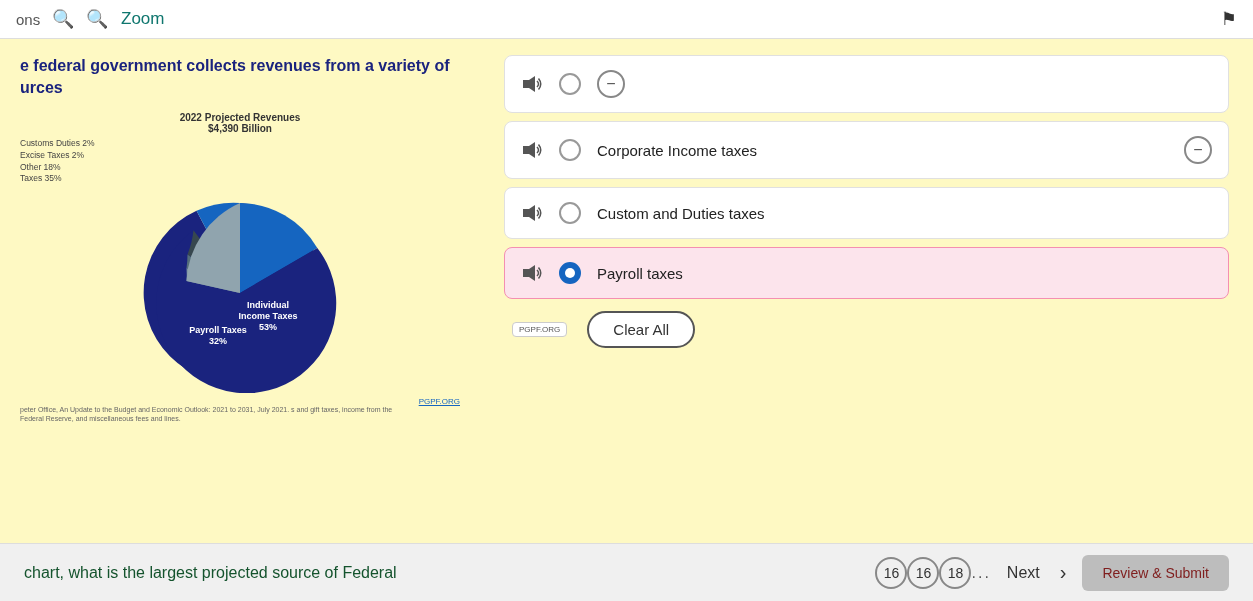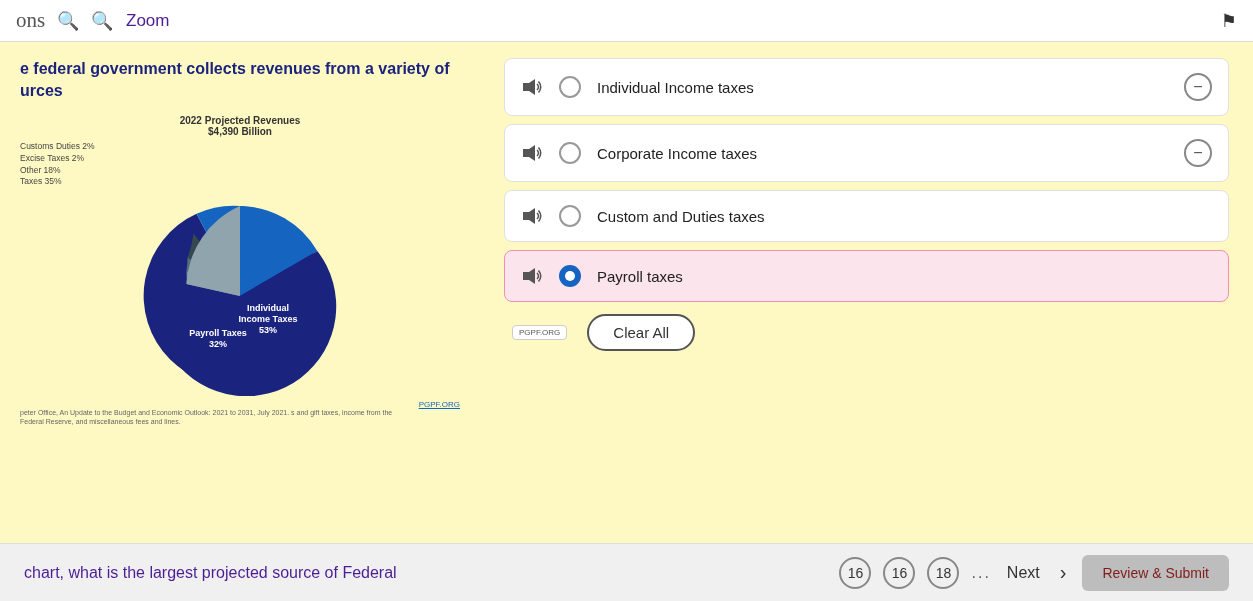--- a/index.html
+++ b/index.html
@@ -202,34 +202,34 @@
       background: #f0f0f0;
       border-top: 1px solid #ddd;
       display: flex;
       align-items: center;
       justify-content: space-between;
       padding: 0 24px;
     }
 
     .bottom-question-text {
       font-size: 16px;
-      color: #4c1d95;
+      color: #14532d;
       font-weight: 400;
     }
 
     .bottom-right {
       display: flex;
       align-items: center;
       gap: 16px;
     }
 
     .page-nums {
       display: flex;
       align-items: center;
-      gap: 12px;
+      gap: 0;
     }
 
     .page-num {
       width: 32px;
       height: 32px;
       border-radius: 50%;
       border: 2px solid #888;
       display: flex;
       align-items: center;
       justify-content: center;
@@ -262,24 +262,24 @@
       font-size: 14px;
       color: #7f1d1d;
       cursor: pointer;
       font-weight: 500;
     }
   </style>
 </head>
 <body>
 
 <div class="top-bar">
-  <span style="font-size:21px;color:#555;font-family:Liberation Serif, serif;">ons</span>
+  <span style="font-size:15px;color:#555;">ons</span>
   <span style="font-size:18px;cursor:pointer;">🔍</span>
   <span style="font-size:18px;cursor:pointer;">🔍</span>
-  <span style="font-size:17px;color:#4c1d95;font-weight:500;">Zoom</span>
+  <span style="font-size:17px;color:#0f766e;font-weight:500;">Zoom</span>
   <span class="flag-icon">⚑</span>
 </div>
 
 <div class="main-content">
 
   <div class="left-panel">
     <div class="question-text">
       <span>e federal government collects revenues from a variety of</span><br>
       <span>urces</span>
     </div>
@@ -337,21 +337,20 @@
 
     <div class="answer-option">
       <span class="audio-icon">
         <svg width="22" height="18" viewBox="0 0 22 18" fill="none">
             <polygon points="2,5 8,5 14,1 14,17 8,13 2,13" fill="#555"></polygon>
             <path d="M16,6 Q19,9 16,12" stroke="#555" stroke-width="1.5" fill="none"></path>
             <path d="M17.5,3.5 Q22,9 17.5,14.5" stroke="#555" stroke-width="1.5" fill="none"></path>
           </svg>
       </span>
       <div class="radio-circle"></div>
-      <span class="option-label">Individual Income taxes</span>
       <div class="minus-btn">−</div>
     </div>
 
     <div class="answer-option">
       <span class="audio-icon">
         <svg width="22" height="18" viewBox="0 0 22 18" fill="none">
             <polygon points="2,5 8,5 14,1 14,17 8,13 2,13" fill="#555"></polygon>
             <path d="M16,6 Q19,9 16,12" stroke="#555" stroke-width="1.5" fill="none"></path>
             <path d="M17.5,3.5 Q22,9 17.5,14.5" stroke="#555" stroke-width="1.5" fill="none"></path>
           </svg>

